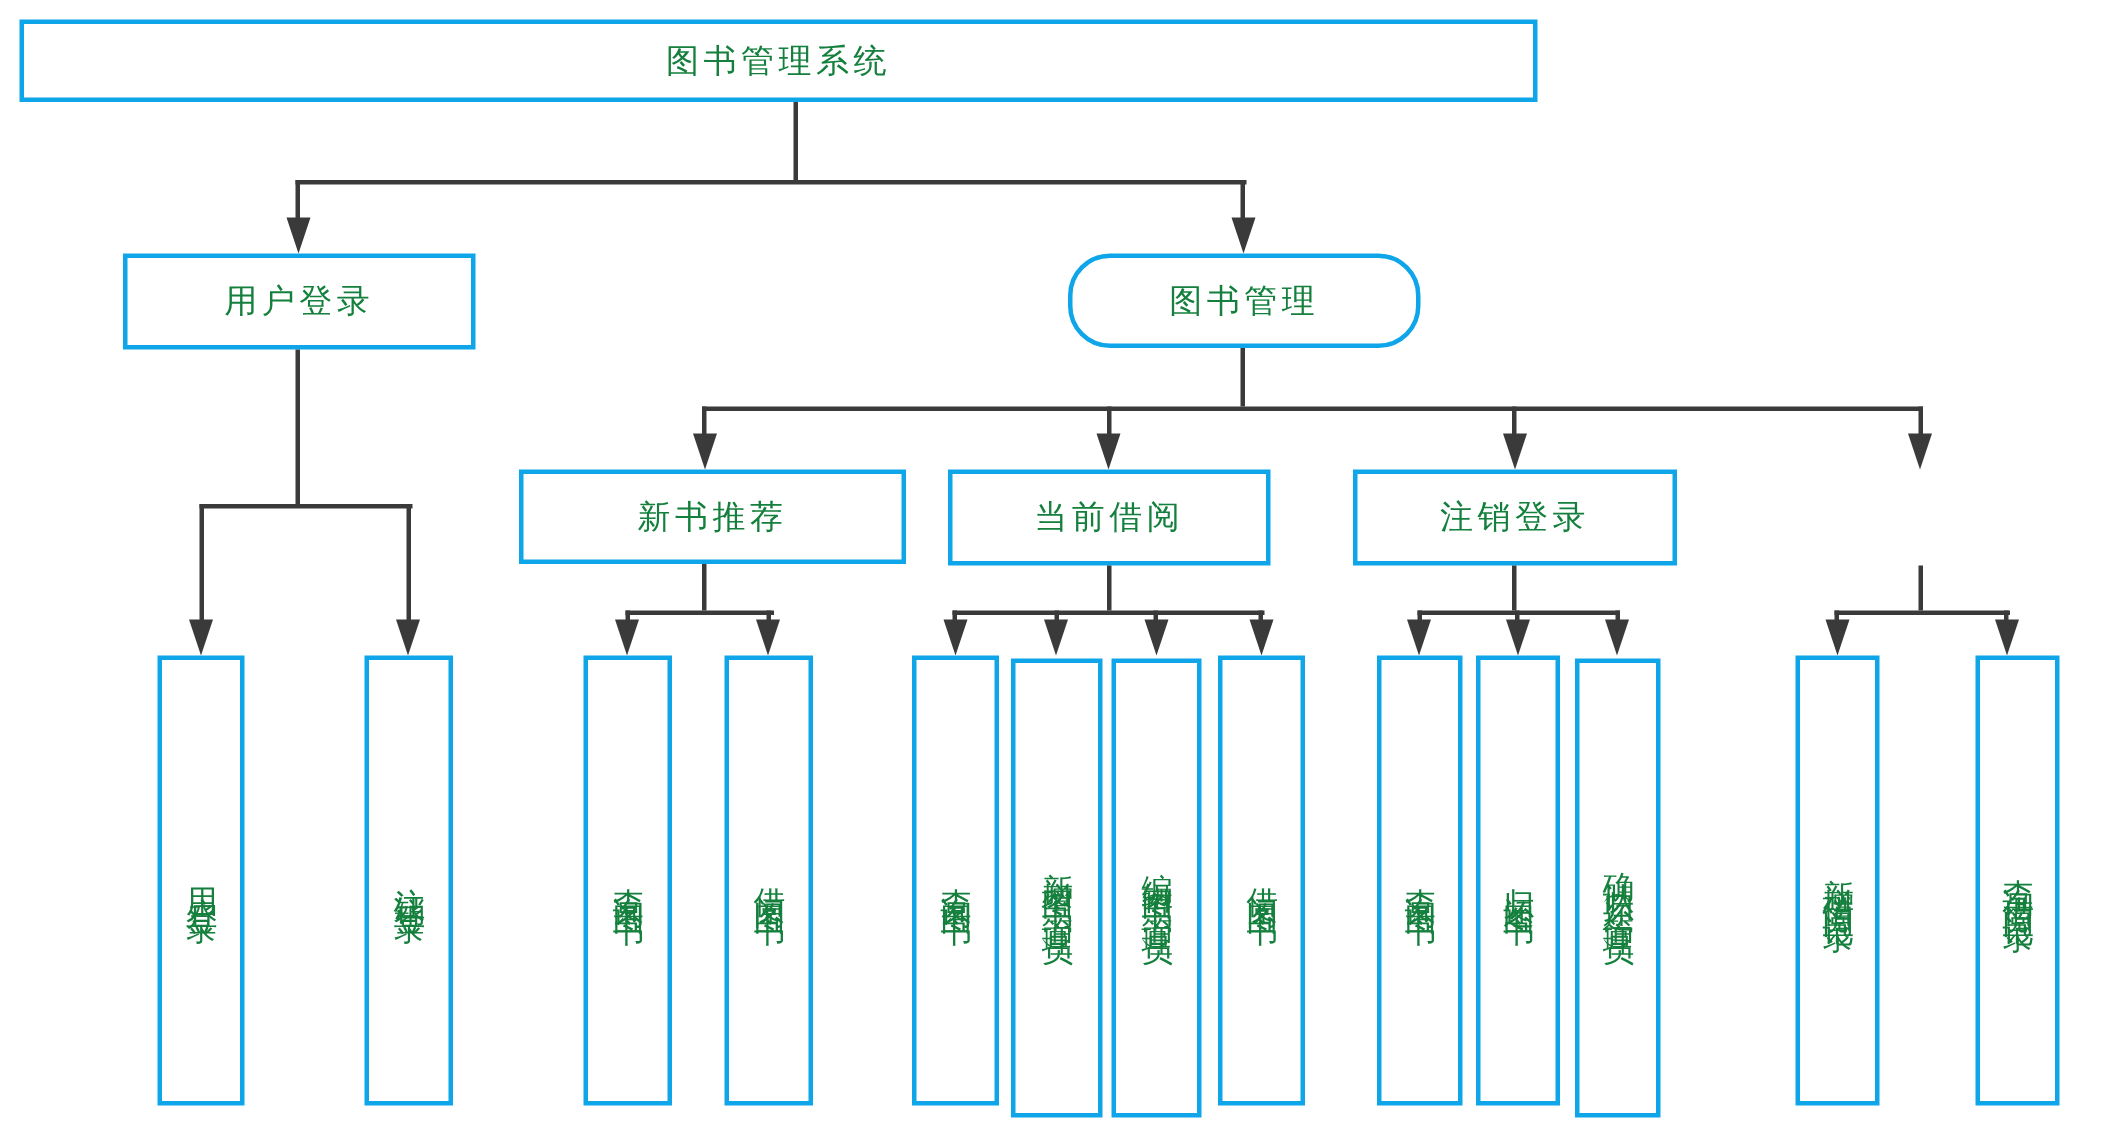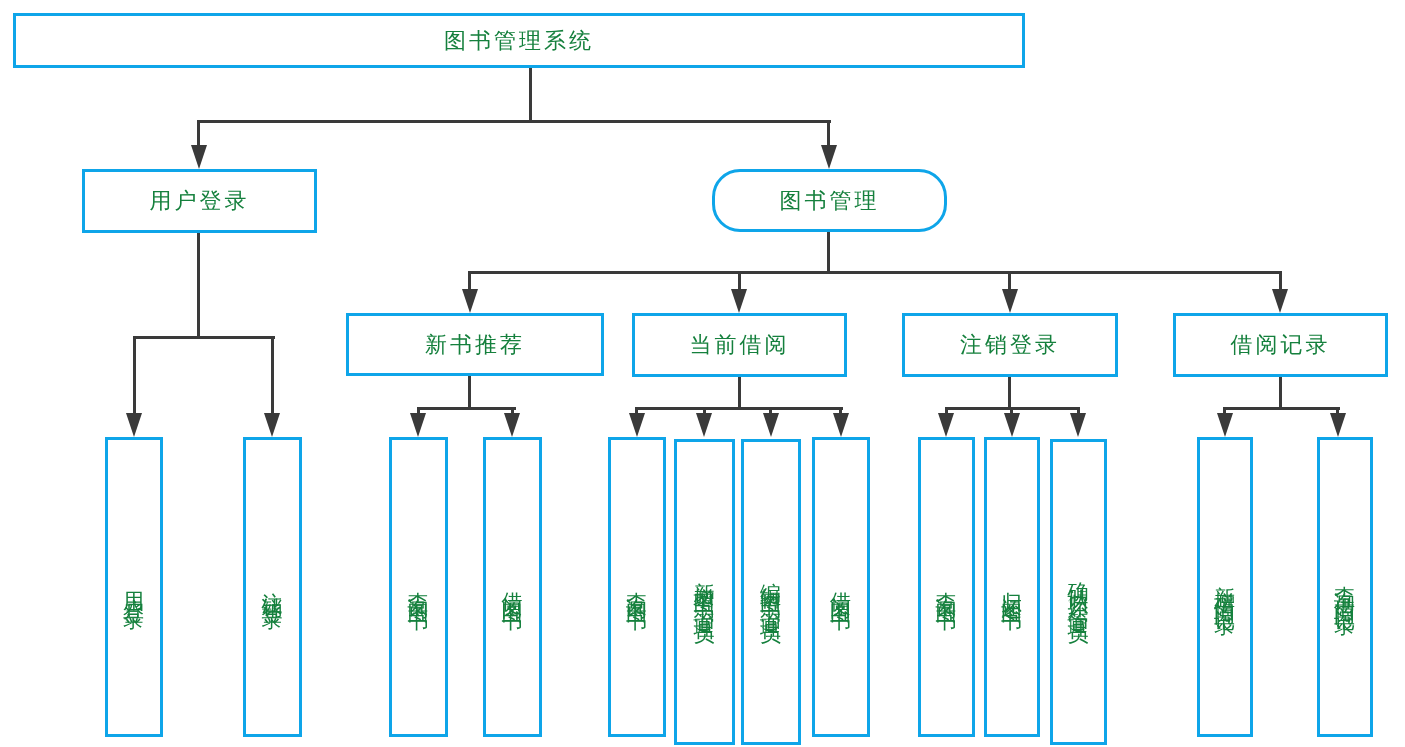--- a/index.html
+++ b/index.html
@@ -86,21 +86,20 @@
   <div class="line" style="left:738px; top:271px; width:3px; height:21px;"></div>
   <div class="arrow" style="left:731px; top:289px;"></div>
   <div class="line" style="left:1008px; top:271px; width:3px; height:21px;"></div>
   <div class="arrow" style="left:1002px; top:289px;"></div>
   <div class="line" style="left:1279px; top:271px; width:3px; height:21px;"></div>
   <div class="arrow" style="left:1272px; top:289px;"></div>
 
   <div class="box" style="left:346px; top:313px; width:258px; height:63px;">新书推荐</div>
   <div class="box" style="left:632px; top:313px; width:215px; height:64px;">当前借阅</div>
   <div class="box" style="left:902px; top:313px; width:216px; height:64px;">注销登录</div>
-  <div class="box" style="left:1173px; top:313px; width:215px; height:64px;">借阅记录</div>
 
   <div class="line" style="left:468px; top:376px; width:3px; height:31px;"></div>
   <div class="line" style="left:417px; top:407px; width:99px; height:3px;"></div>
   <div class="line" style="left:417px; top:407px; width:3px; height:9px;"></div>
   <div class="arrow" style="left:410px; top:413px;"></div>
   <div class="line" style="left:511px; top:407px; width:3px; height:9px;"></div>
   <div class="arrow" style="left:504px; top:413px;"></div>
 
   <div class="line" style="left:738px; top:377px; width:3px; height:30px;"></div>
   <div class="line" style="left:635px; top:407px; width:208px; height:3px;"></div>

